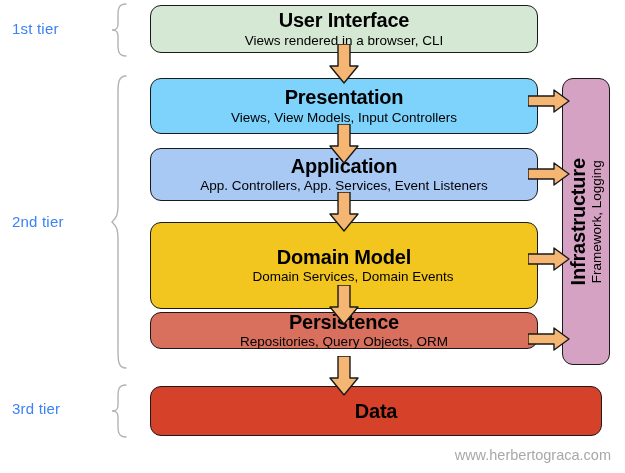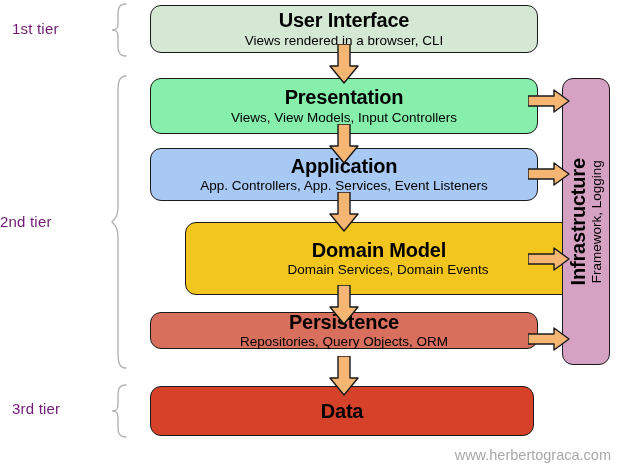--- a/index.html
+++ b/index.html
@@ -12,21 +12,21 @@
     width: 625px;
     height: 473px;
     background: #ffffff;
     font-family: "Liberation Sans", sans-serif;
     overflow: hidden;
   }
 
   
   .tier-label {
     position: absolute;
-    color: #701a75;
+    color: #3b82f6;
     font-size: 15px;
     font-family: "Liberation Sans", sans-serif;
     white-space: nowrap;
     letter-spacing: 0.2px;
   }
   .brace {
     position: absolute;
     pointer-events: none;
   }
   .brace svg { display: block; }
@@ -111,21 +111,21 @@
     font-family: "Liberation Sans", sans-serif;
     white-space: nowrap;
   }
 </style>
 </head>
 <body>
 
 <div id="canvas">
 
   <div class="tier-label" style="left:12px; top:20px;">1st tier</div>
-  <div class="tier-label" style="left:0; top:213px;text-align:center;">2nd tier</div>
+  <div class="tier-label" style="left:12px; top:213px;text-align:center;">2nd tier</div>
   <div class="tier-label" style="left:12px; top:400px;">3rd tier</div>
 
   <div class="brace" style="left:96px; top:2px; width:34px; height:56px;">
     <svg width="34" height="56" viewBox="0 0 34 56">
       <path d="M30 2 C22 2 22 8 22 14 L22 22 C22 27 20 28 16 28 C20 28 22 29 22 34 L22 42 C22 48 22 54 30 54" fill="none" stroke="#b3b3b3" stroke-width="1.4" stroke-linecap="round"></path>
     </svg>
   </div>
 
   <div class="brace" style="left:96px; top:74px; width:34px; height:296px;">
     <svg width="34" height="296" viewBox="0 0 34 296">
@@ -137,41 +137,41 @@
     <svg width="34" height="56" viewBox="0 0 34 56">
       <path d="M30 2 C22 2 22 8 22 14 L22 22 C22 27 20 28 16 28 C20 28 22 29 22 34 L22 42 C22 48 22 54 30 54" fill="none" stroke="#b3b3b3" stroke-width="1.4" stroke-linecap="round"></path>
     </svg>
   </div>
 
   <div class="layer" style="left:150px; top:5px; width:388px; height:48px; background:#d5e8d4;">
     <div class="layer-title">User Interface</div>
     <div class="layer-sub">Views rendered in a browser, CLI</div>
   </div>
 
-  <div class="layer" style="left:150px; top:78px; width:388px; height:56px; background:#86efac;">
+  <div class="layer" style="left:150px; top:78px; width:388px; height:56px; background:#7dd3fc;">
     <div class="layer-title">Presentation</div>
     <div class="layer-sub">Views, View Models, Input Controllers</div>
   </div>
 
   <div class="layer" style="left:150px; top:148px; width:388px; height:53px; background:#a9c9f5;">
     <div class="layer-title">Application</div>
     <div class="layer-sub">App. Controllers, App. Services, Event Listeners</div>
   </div>
 
-  <div class="layer" style="left:150px; top:222px; width:388px; height:73px; background:#f2c61f;margin-left:35px;">
+  <div class="layer" style="left:150px; top:222px; width:388px; height:87px; background:#f2c61f;">
     <div class="layer-title">Domain Model</div>
     <div class="layer-sub-2">Domain Services, Domain Events</div>
   </div>
 
   <div class="layer" style="left:150px; top:312px; width:388px; height:37px; background:#d9705e;">
     <div class="layer-title">Persistence</div>
     <div class="layer-sub">Repositories, Query Objects, ORM</div>
   </div>
 
-  <div class="layer" style="left:150px; top:386px; width:384px; height:50px; background:#d6412a;">
+  <div class="layer" style="left:150px; top:386px; width:452px; height:50px; background:#d6412a;">
     <div class="layer-title">Data</div>
   </div>
 
   <div class="infra" style="left:562px; top:78px; width:48px; height:287px;">
     <div class="infra-inner">
       <div class="infra-title">Infrastructure</div>
       <div class="infra-sub">Framework, Logging</div>
     </div>
   </div>
 

